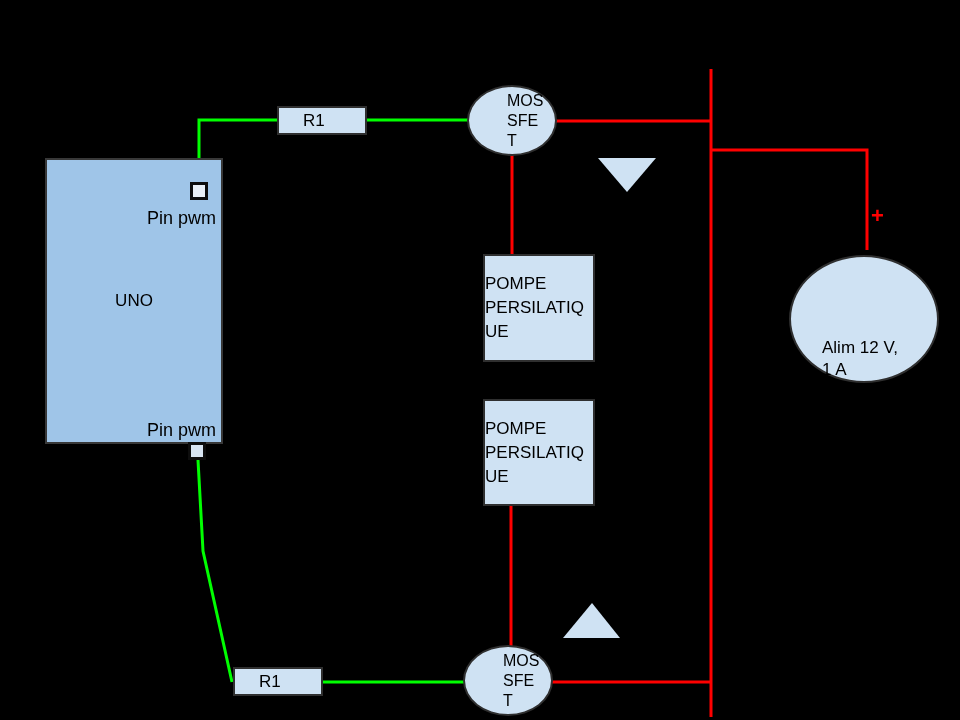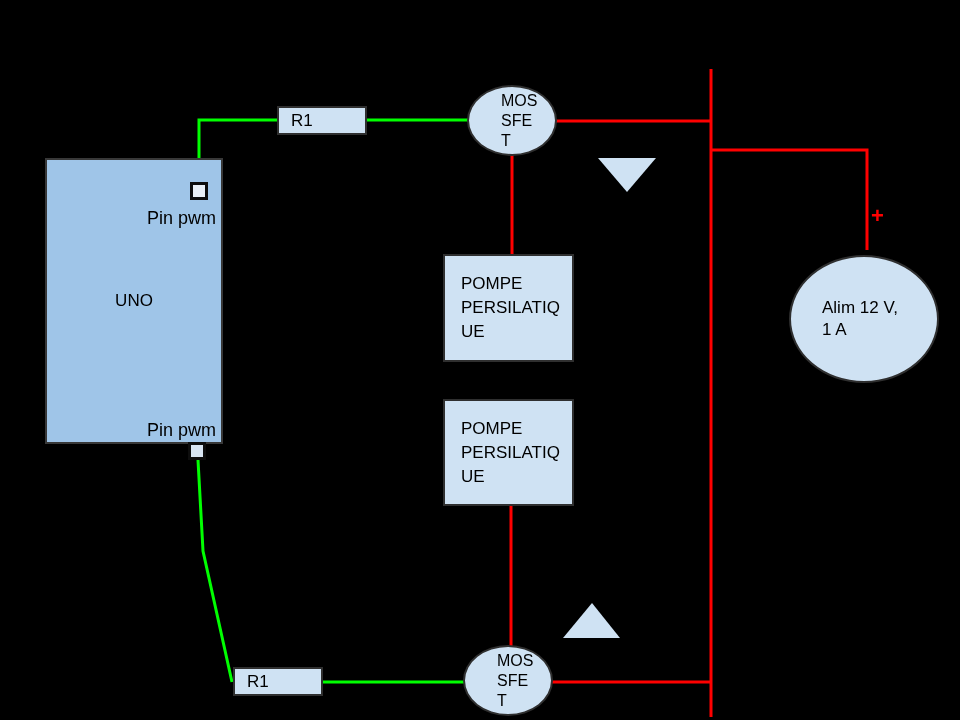--- a/index.html
+++ b/index.html
@@ -36,54 +36,54 @@
   }
   .pin-square.top { left: 190px; top: 182px; background: #e9eff6; }
   .pin-square.bottom { left: 188px; top: 442px; background: #d8e5f2; }
   .pin-label { font-size: 18px; white-space: nowrap; }
   .pin-label.top { left: 144px; top: 208px; width: 72px; text-align: right; }
   .pin-label.bottom { left: 142px; top: 420px; width: 74px; text-align: right; }
 
   .r1-box {
     width: 90px; height: 29px;
     display: flex; align-items: center;
-    padding-left: 12px;
+    padding-left: 24px;
     font-size: 17px;
   }
   .r1-box.top { left: 277px; top: 106px; }
   .r1-box.bottom { left: 233px; top: 667px; }
 
   .mosfet {
     width: 90px; height: 71px;
     background: #cfe2f3;
     border: 2px solid #2f2f2f;
     border-radius: 50%;
     box-sizing: border-box;
     font-size: 16px; line-height: 20px;
   }
   .mosfet.top { left: 467px; top: 85px; }
   .mosfet.bottom { left: 463px; top: 645px; }
-  .mosfet-text { position: absolute; left: 32px; top: 4px; }
+  .mosfet-text { position: absolute; left: 38px; top: 4px; }
 
   .pump-box {
-    width: 131px; height: 108px;
+    width: 112px; height: 108px;
     display: flex; flex-direction: column; justify-content: center;
-    padding-left: 16px;
-    font-size: 17px; line-height: 24px;
+    padding-left: 0;
+    font-size: 17px; line-height: 24px; margin-left: 40px;
   }
   .pump-box.top { left: 443px; top: 254px; }
   .pump-box.bottom { left: 443px; top: 399px; height: 107px; }
 
   .power-ellipse {
     left: 789px; top: 255px; width: 150px; height: 128px;
     background: #cfe2f3;
     border: 2px solid #2f2f2f;
     border-radius: 50%;
     box-sizing: border-box;
-    display: flex; flex-direction: column; justify-content: center;
+    display: flex; flex-direction: column; justify-content: flex-end;
     padding-left: 31px;
     font-size: 17px; line-height: 22px;
   }
 
   .plus-sign {
     left: 871px; top: 205px;
     color: #ff0000;
     font-size: 22px;
     font-weight: 700;
     line-height: 22px;

